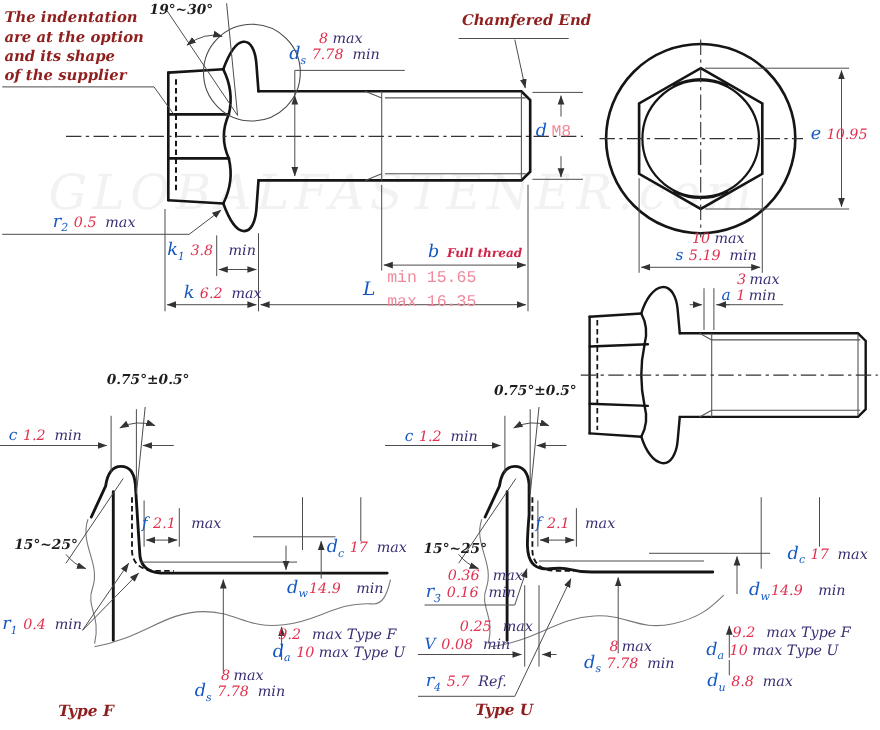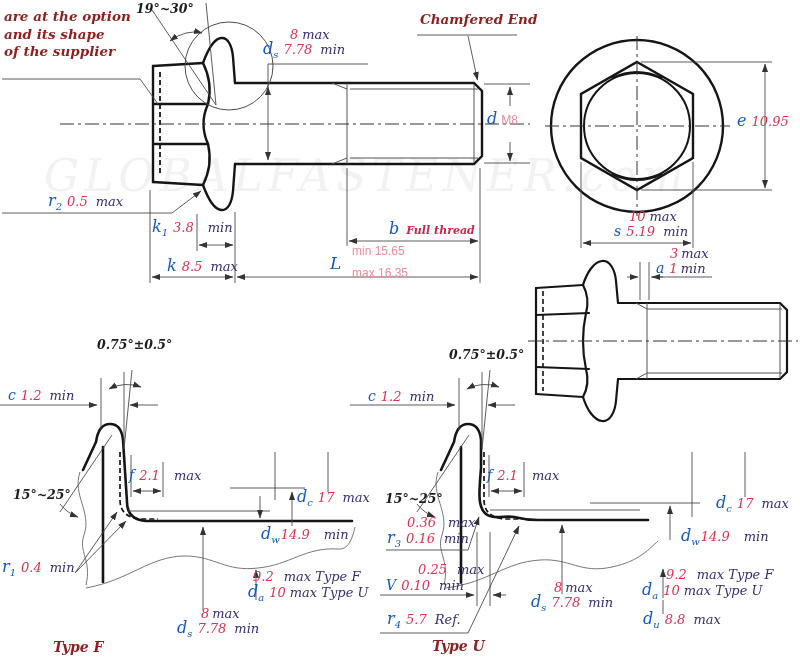--- a/index.html
+++ b/index.html
@@ -14,21 +14,21 @@
   svg{position:absolute;left:0;top:0;}
   .lbl{position:absolute;white-space:nowrap;font-style:italic;line-height:1;}
   .sym{color:var(--blue);font-size:16px;}
   .ss{font-size:10px;color:var(--blue);vertical-align:-4px;}
   .val{color:var(--red);font-size:13px;margin-left:5px;}
   .q{color:var(--navy);font-size:13px;margin-left:8px;}
   .ang{color:#1d1d1d;font-size:12.5px;font-weight:bold;}
   .noteTxt{color:var(--dkred);font-weight:bold;font-size:13.5px;line-height:1.3;}
   .brick{color:var(--dkred);font-weight:bold;font-size:13.5px;}
   .ft{color:var(--crimson);font-weight:bold;font-size:11px;margin-left:7px;}
-  .pink{color:var(--pink);font-size:12px;font-style:normal;font-family:Liberation Sans, sans-serif;}
+  .pink{color:var(--pink);font-size:15px;font-style:normal;font-family:Liberation Mono, monospace;}
   .typ{color:var(--dkred);font-weight:bold;font-size:14px;}
 </style>
 </head>
 <body>
 
 <div id="stage">
 
   <div id="wm">GLOBALFASTENER.com</div>
 
   <svg width="800" height="664" viewBox="0 0 800 664">
@@ -216,20 +216,21 @@
       <path d="M590,503 L700,503"></path>
       <path d="M670,540 L670,506" marker-end="url(#ae)"></path>
       <path d="M692,452 L692,517"></path>
       <path d="M745,452 L745,497"></path>
       <path d="M663,598 L663,569" marker-end="url(#ae)"></path>
       <path d="M663,600 L663,614"></path>
     </g>
   </svg>
 
   <div class="lbl noteTxt" style="left:4px;top:8px;">
+    <div>The indentation</div>
     <div>are at the option</div>
     <div>and its shape</div>
     <div>of the supplier</div>
   </div>
 
   <div class="lbl ang" style="left:136px;top:3px;">19°~30°</div>
 
   <div class="lbl" style="left:290px;top:26px;">
     <span class="val" style="margin-left:0">8</span><span class="q" style="margin-left:4px">max</span>
   </div>
@@ -249,21 +250,21 @@
 
   <div class="lbl" style="left:48px;top:193px;">
     <span class="sym">r</span><sub class="ss">2</sub><span class="val">0.5</span><span class="q">max</span>
   </div>
 
   <div class="lbl" style="left:152px;top:219px;">
     <span class="sym">k</span><sub class="ss">1</sub><span class="val">3.8</span><span class="q" style="margin-left:14px">min</span>
   </div>
 
   <div class="lbl" style="left:167px;top:258px;">
-    <span class="sym">k</span><span class="val">8.5</span><span class="q">max</span>
+    <span class="sym">k</span><span class="val">6.2</span><span class="q">max</span>
   </div>
 
   <div class="lbl" style="left:389px;top:221px;">
     <span class="sym">b</span><span class="ft">Full thread</span>
   </div>
   <div class="lbl pink" style="left:352px;top:245px;">min 15.65</div>
   <div class="lbl" style="left:330px;top:255px;">
     <span class="sym" style="font-size:17px">L</span>
   </div>
   <div class="lbl pink" style="left:352px;top:267px;text-align:right;">max 16.35</div>
@@ -324,21 +325,21 @@
   <div class="lbl" style="left:407px;top:514px;">
     <span class="val" style="margin-left:0">0.36</span><span class="q" style="margin-left:12px">max</span>
   </div>
   <div class="lbl" style="left:387px;top:530px;">
     <span class="sym">r</span><sub class="ss">3</sub><span class="val">0.16</span><span class="q" style="margin-left:9px">min</span>
   </div>
   <div class="lbl" style="left:404px;top:561px;">
     <span class="val" style="margin-left:14px">0.25</span><span class="q" style="margin-left:10px">max</span>
   </div>
   <div class="lbl" style="left:386px;top:577px;">
-    <span class="sym" style="font-size:14px">V</span><span class="val">0.10</span><span class="q" style="margin-left:9px">min</span>
+    <span class="sym" style="font-size:14px">V</span><span class="val">0.08</span><span class="q" style="margin-left:9px">min</span>
   </div>
   <div class="lbl" style="left:387px;top:611px;text-align:right;">
     <span class="sym">r</span><sub class="ss">4</sub><span class="val">5.7</span><span class="q">Ref.</span>
   </div>
   <div class="lbl" style="left:554px;top:579px;">
     <span class="val" style="margin-left:0">8</span><span class="q" style="margin-left:3px">max</span>
   </div>
   <div class="lbl" style="left:531px;top:594px;">
     <span class="sym">d</span><sub class="ss">s</sub><span class="val">7.78</span><span class="q">min</span>
   </div>

